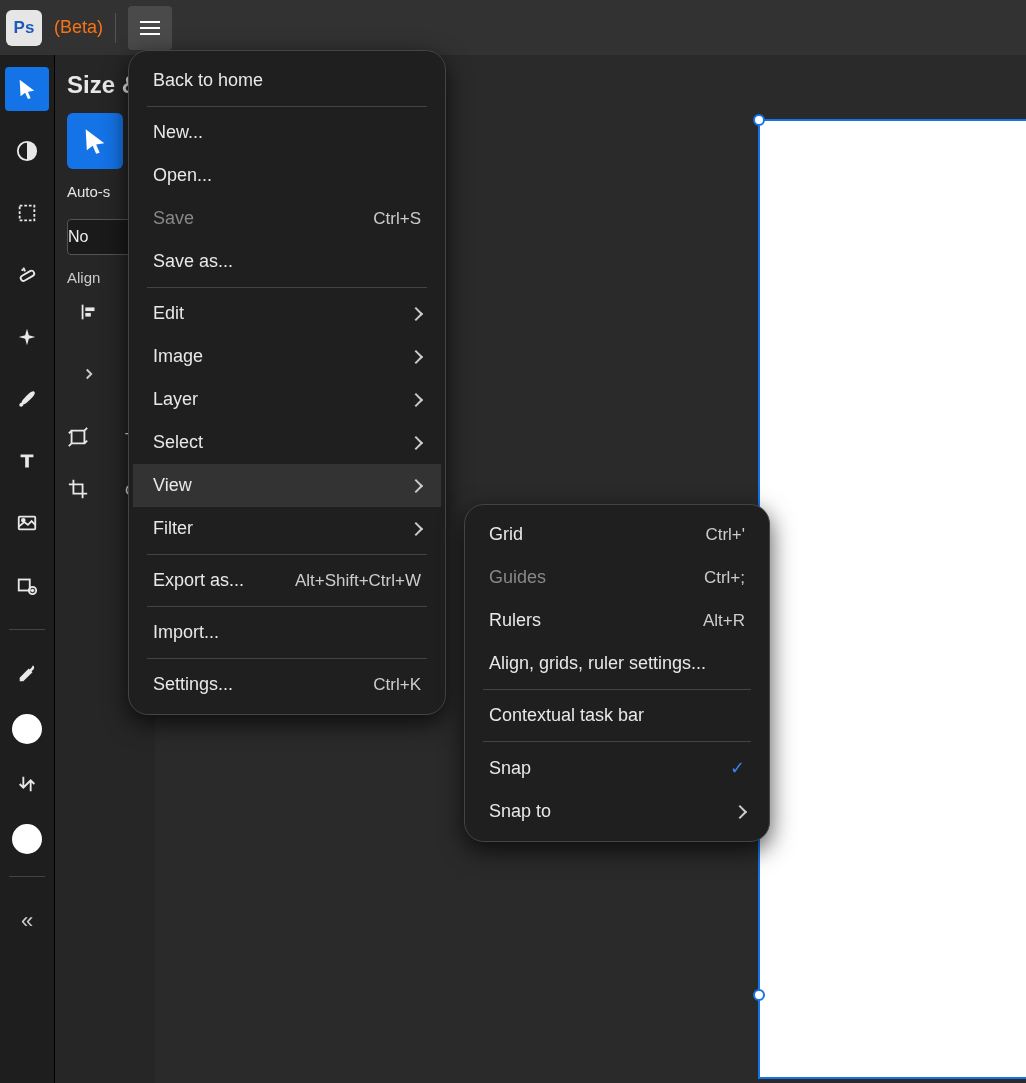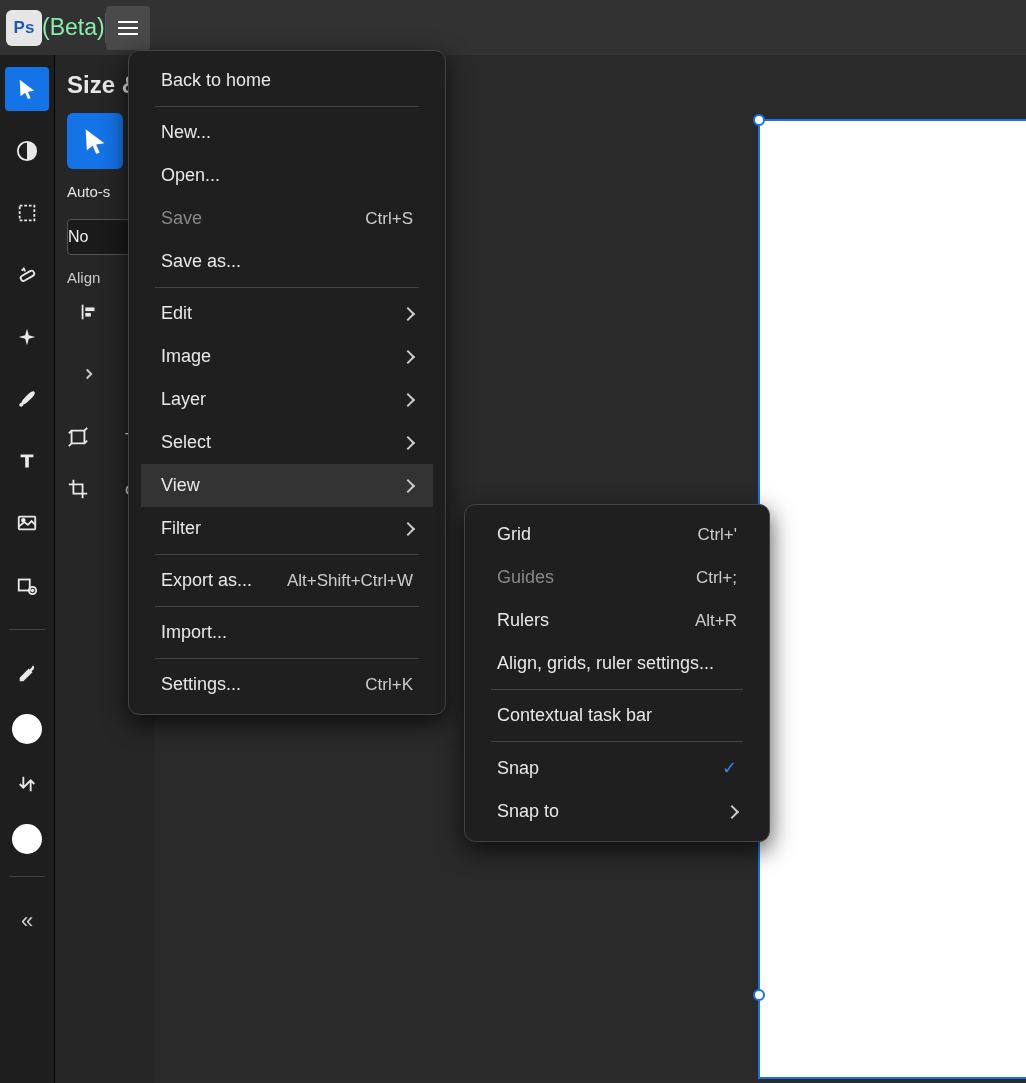--- a/index.html
+++ b/index.html
@@ -11,34 +11,35 @@
   height: 1083px;
   overflow: hidden;
   position: relative;
 }
 .topbar {
   height: 55px;
   background: #323232;
   display: flex;
   align-items: center;
   padding: 16px 6px;
+  gap: 12px;
 }
 .logo {
   width: 36px;
   height: 36px;
   background: #e6e6e6;
   border-radius: 6px;
   display: flex;
   align-items: center;
   justify-content: center;
   font-weight: 700;
   color: #1e5bb8;
   font-size: 17px;
 }
-.beta-label { font-size: 23px; color: #86efac; }
+.beta-label { font-size: 18px; color: #f97316; }
 .vbar { width:1px; height:30px; background:#555; }
 .hamburger {
   width: 44px;
   height: 44px;
   background: #4a4a4a;
   border-radius: 4px;
   display: flex;
   align-items: center;
   justify-content: center;
   cursor: pointer;
@@ -107,23 +108,23 @@
 .handle {
   position:absolute; width:12px; height:12px; background:#fff;
   border:2px solid #1473e6; border-radius:50%;
 }
 .handle.tl { left:-7px; top:-7px; }
 
 .menu {
   position:absolute;
   background:#1f1f1f;
   border:1px solid #444;
-  border-radius:11px;
+  border-radius:20px;
   box-shadow:0 8px 24px rgba(0,0,0,.7);
-  padding:8px 12px;
+  padding:8px 4px;
   z-index:100;
 }
 .menu-main { left:128px; top:50px; width:318px; }
 .menu-sub { left:464px; top:504px; width:306px; }
 .menu-item {
   display:flex; align-items:center; justify-content:space-between;
   padding:11px 20px; font-size:18px; cursor:pointer;
 }
 .menu-item.hovered { background:#333; }
 .menu-item.disabled { color:#888; }

